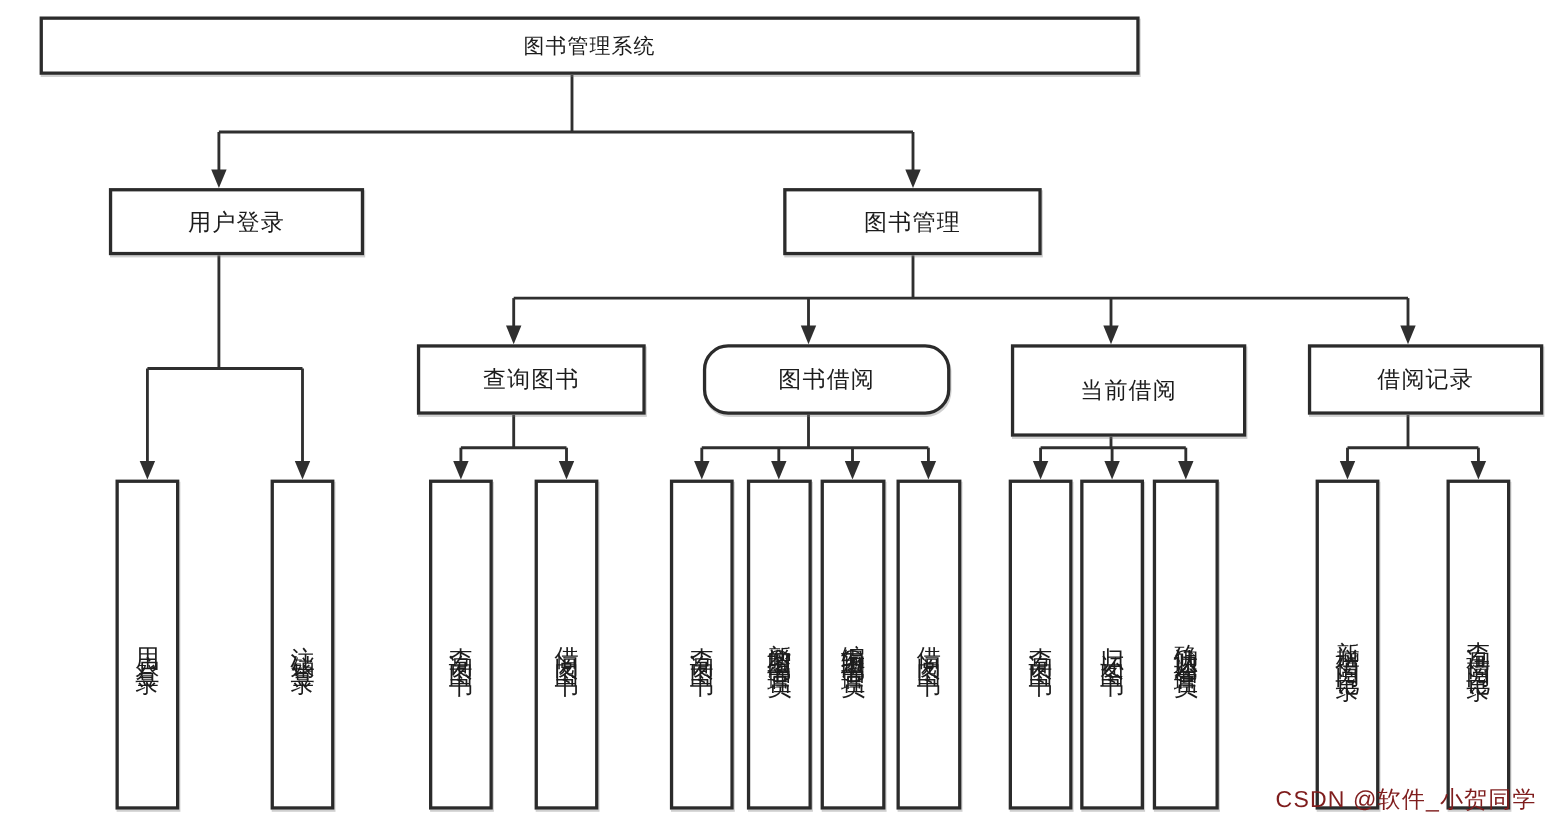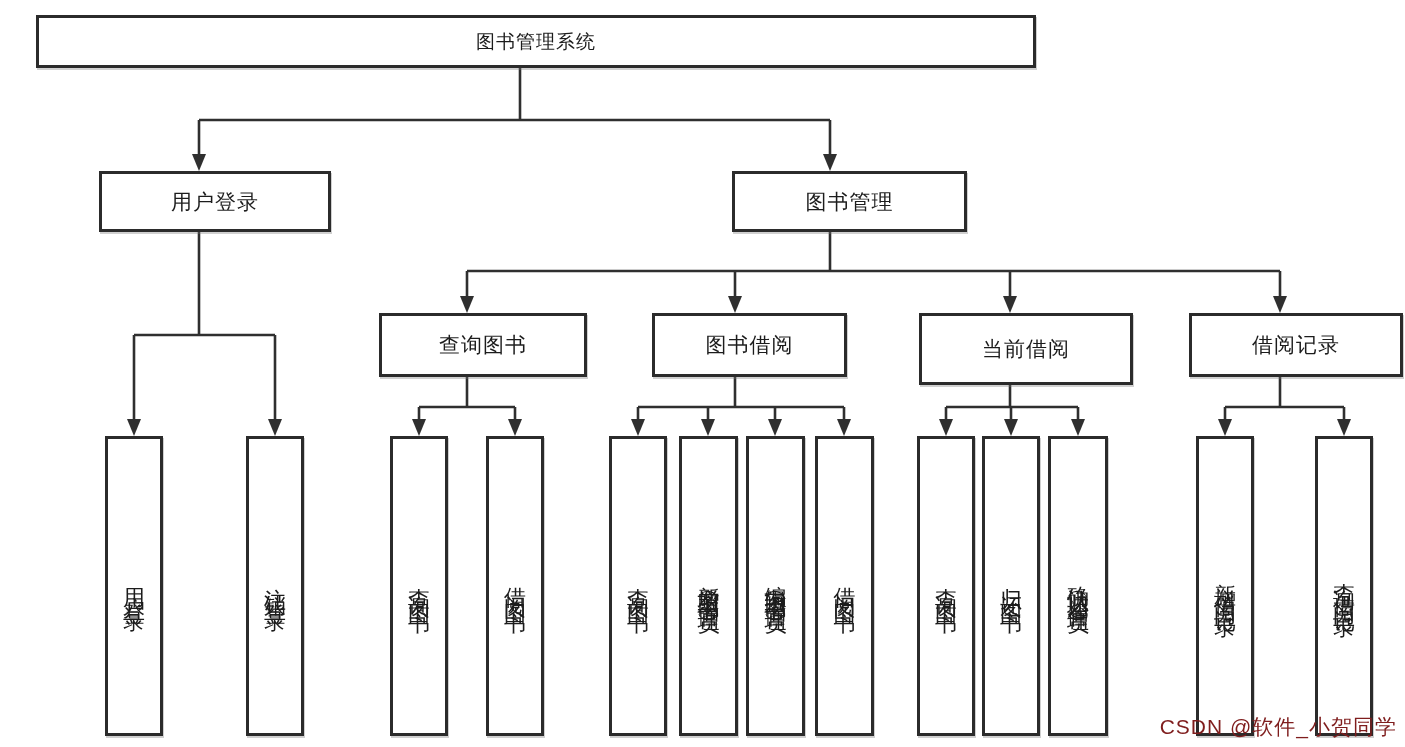--- a/index.html
+++ b/index.html
@@ -115,25 +115,25 @@
     <line x1="1225" y1="407" x2="1344" y2="407"></line>
     <line x1="1225" y1="407" x2="1225" y2="421"></line>
     <polygon points="1218,419 1232,419 1225,436"></polygon>
     <line x1="1344" y1="407" x2="1344" y2="421"></line>
     <polygon points="1337,419 1351,419 1344,436"></polygon>
   </svg>
 
   <div class="box h-box root-box" style="left:20px; top:15px; width:1000px; height:53px;">图书管理系统</div>
 
   <div class="box h-box" style="left:83px; top:171px; width:232px; height:61px;">用户登录</div>
-  <div class="box h-box" style="left:716px; top:171px; width:235px; height:61px;">图书管理</div>
+  <div class="box h-box" style="left:696px; top:171px; width:235px; height:61px;">图书管理</div>
 
   <div class="box h-box" style="left:363px; top:313px; width:208px; height:64px;">查询图书</div>
-  <div class="box h-box" style="left:636px; top:313px; width:195px; height:64px;">图书借阅</div>
-  <div class="box h-box" style="left:903px; top:313px; width:214px; height:72px;">当前借阅</div>
+  <div class="box h-box" style="left:623px; top:313px; width:225px; height:64px;border-radius:23px;">图书借阅</div>
+  <div class="box h-box" style="left:903px; top:313px; width:214px; height:84px;">当前借阅</div>
   <div class="box h-box" style="left:1173px; top:313px; width:214px; height:64px;">借阅记录</div>
 
   <div class="box v-box" style="left:105px; top:436px; width:58px; height:300px;">用户登录</div>
   <div class="box v-box" style="left:246px; top:436px; width:58px; height:300px;">注销登录</div>
 
   <div class="box v-box" style="left:390px; top:436px; width:58px; height:300px;">查询图书</div>
   <div class="box v-box" style="left:486px; top:436px; width:58px; height:300px;">借阅图书</div>
 
   <div class="box v-box" style="left:609px; top:436px; width:58px; height:300px;">查询图书</div>
   <div class="box v-box" style="left:679px; top:436px; width:59px; height:300px; letter-spacing:4px;">新增图书（管理员）</div>

